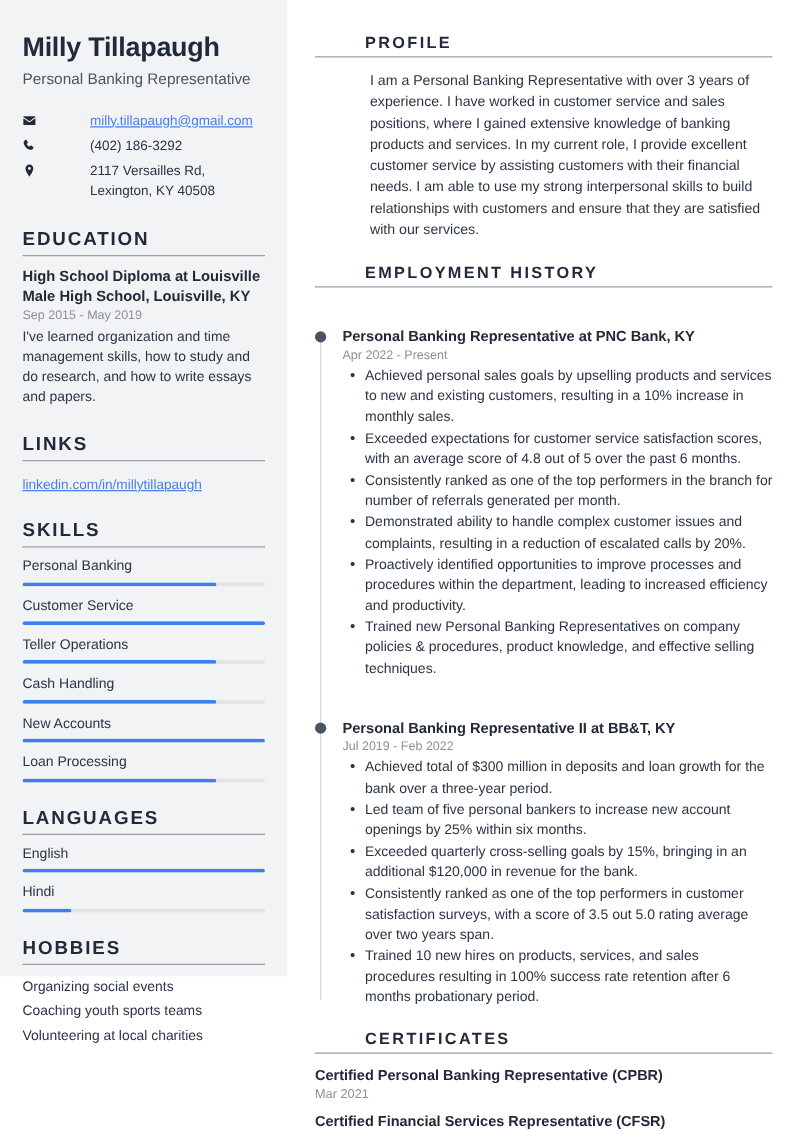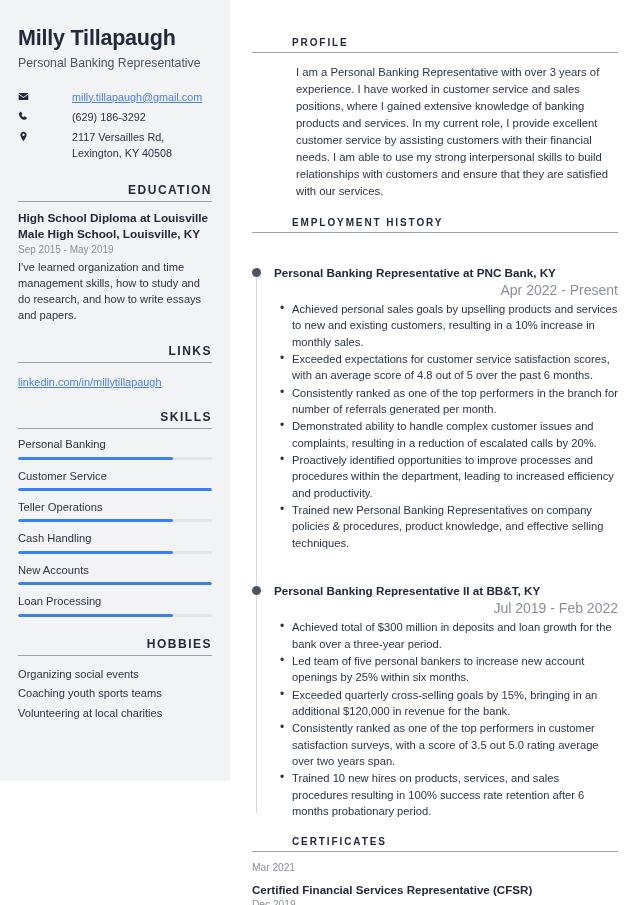--- a/index.html
+++ b/index.html
@@ -67,27 +67,26 @@
   .contact-icon svg { display: block; }
   .contact-text { flex: 1; }
   .contact-link {
     color: #4a7ee8;
     text-decoration: underline;
     word-break: break-all;
   }
 
   .side-section { margin-bottom: 20px; }
   .side-heading {
-    font-size: 12px;
+    font-size: 15px;
     font-weight: bold;
     letter-spacing: 1.5px;
     color: #22293a;
     margin: 0 0 4px 0;
     text-transform: uppercase;
-    text-align: right;
   }
   .side-rule {
     height: 1px;
     background: #9aa0a8;
     margin-bottom: 9px;
   }
 
   .edu-title {
     font-size: 11.8px;
     font-weight: bold;
@@ -144,25 +143,25 @@
 
   
   .main {
     flex: 1;
     box-sizing: border-box;
     padding: 26px 22px 0 22px;
     background: #ffffff;
   }
   .main-section { margin-bottom: 17px; }
   .main-heading {
-    font-size: 10px;
+    font-size: 13px;
     font-weight: bold;
     letter-spacing: 1.9px;
     color: #22293a;
-    margin: 11px 0 4px 0;
+    margin: 0 0 4px 0;
     text-transform: uppercase;
     padding-left: 40px;
   }
   .main-rule {
     height: 1px;
     background: #9aa0a8;
     margin-bottom: 10px;
   }
   .profile-text {
     font-size: 11.3px;
@@ -196,24 +195,23 @@
   }
   .job-heading {
     font-size: 11.7px;
     font-weight: bold;
     color: #22293a;
     line-height: 1.3;
     margin-bottom: 2px;
     margin-top: 32px;
   }
   .job-date {
-    font-size: 14px;
+    font-size: 10px;
     color: #8b9099;
     margin-bottom: 3px;
-    text-align: right;
   }
   .job-bullets {
     margin: 0;
     padding-left: 16px;
     list-style: none;
   }
   .job-bullets li {
     position: relative;
     font-size: 11.2px;
     color: #2b3445;
@@ -261,21 +259,21 @@
             </svg>
         </span>
         <span class="contact-text"><a class="contact-link" href="#">milly.tillapaugh@gmail.com</a></span>
       </div>
       <div class="contact-row">
         <span class="contact-icon">
           <svg width="11" height="11" viewBox="0 0 16 16" fill="currentColor">
               <path d="M3.2 1.3c.4-.3 1-.2 1.3.2l1.6 2.2c.3.4.2.9-.1 1.2l-.9.8c-.2.2-.2.4-.1.6.5 1.1 1.6 2.2 2.7 2.7.2.1.4.1.6-.1l.8-.9c.3-.3.8-.4 1.2-.1l2.2 1.6c.4.3.5.9.2 1.3l-1 1.3c-.4.5-1 .7-1.6.6C6.6 13.9 2.1 9.4 1.3 4.5c-.1-.6.1-1.2.6-1.6l1.3-1.6z"></path>
             </svg>
         </span>
-        <span class="contact-text">(629) 186-3292</span>
+        <span class="contact-text">(402) 186-3292</span>
       </div>
       <div class="contact-row">
         <span class="contact-icon">
           <svg width="11" height="11" viewBox="0 0 16 16" fill="currentColor">
               <path d="M8 1C5.5 1 3.5 3 3.5 5.5 3.5 9 8 15 8 15s4.5-6 4.5-9.5C12.5 3 10.5 1 8 1zm0 6.2a1.7 1.7 0 1 1 0-3.4 1.7 1.7 0 0 1 0 3.4z"></path>
             </svg>
         </span>
         <span class="contact-text">2117 Versailles Rd, Lexington, KY 40508</span>
       </div>
     </div>
@@ -330,20 +328,36 @@
           </div>
       </div>
       <div class="skill-row">
         <div class="skill-label">Loan Processing</div>
         <div class="bar-track">
             <div class="bar-fill" style="width: 80%;"></div>
           </div>
       </div>
     </section>
 
+    <section class="side-section">
+      <div class="side-heading">LANGUAGES</div>
+      <div class="side-rule"></div>
+      <div class="skill-row">
+        <div class="skill-label">English</div>
+        <div class="bar-track">
+            <div class="bar-fill" style="width: 100%;"></div>
+          </div>
+      </div>
+      <div class="skill-row">
+        <div class="skill-label">Hindi</div>
+        <div class="bar-track">
+            <div class="bar-fill" style="width: 20%;"></div>
+          </div>
+      </div>
+    </section>
 
     <section class="side-section">
       <div class="side-heading">HOBBIES</div>
       <div class="side-rule"></div>
       <div class="hobby-item">Organizing social events</div>
       <div class="hobby-item">Coaching youth sports teams</div>
       <div class="hobby-item">Volunteering at local charities</div>
     </section>
 
   </aside>
@@ -389,20 +403,21 @@
             <li>Trained 10 new hires on products, services, and sales procedures resulting in 100% success rate retention after 6 months probationary period.</li>
           </ul>
         </div>
       </div>
     </section>
 
     <section class="main-section">
       <div class="main-heading">CERTIFICATES</div>
       <div class="main-rule"></div>
       <div class="cert-item">
+        <div class="cert-title">Certified Personal Banking Representative (CPBR)</div>
         <div class="cert-date">Mar 2021</div>
       </div>
       <div class="cert-item">
         <div class="cert-title">Certified Financial Services Representative (CFSR)</div>
         <div class="cert-date">Dec 2019</div>
       </div>
     </section>
 
   </main>
 </div>

